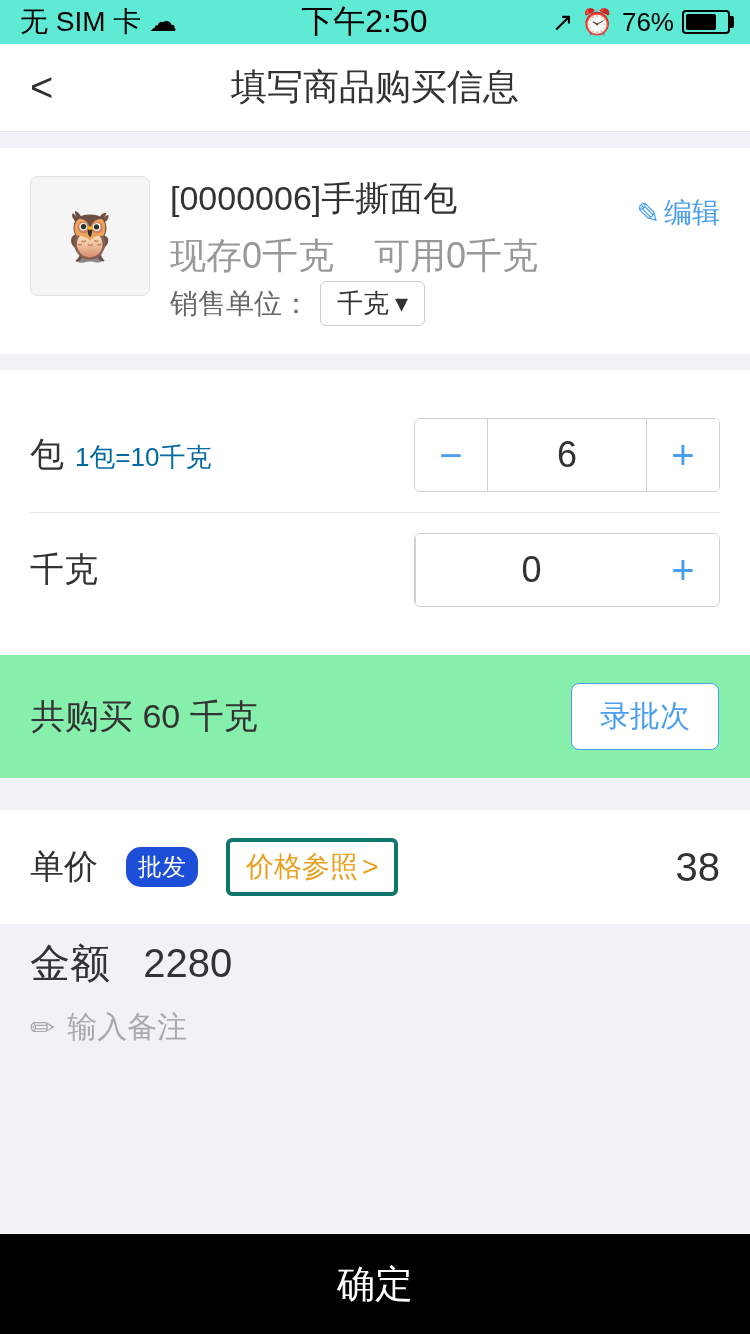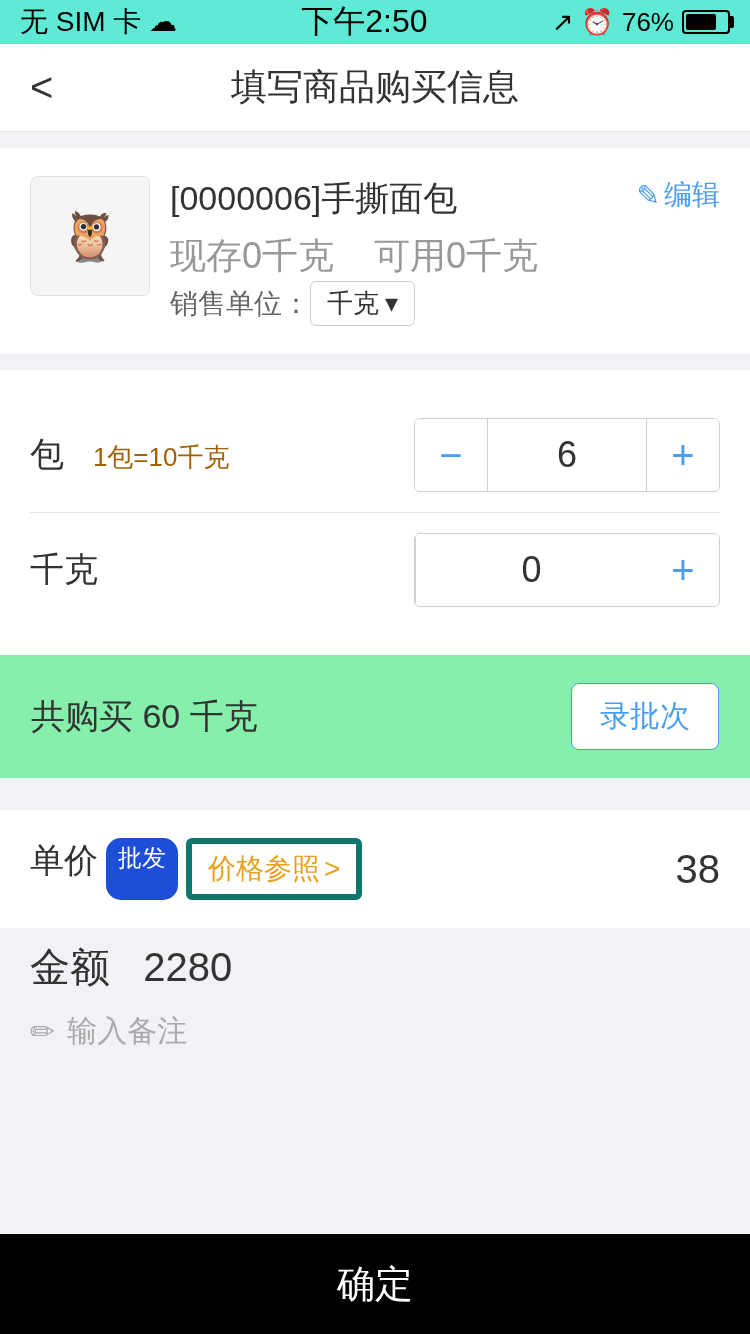--- a/index.html
+++ b/index.html
@@ -76,54 +76,54 @@
       justify-content: center;
       flex-shrink: 0;
     }
     .owl-icon {
       font-size: 48px;
       color: #aaa;
     }
     .product-info { flex: 1; }
     .product-name { font-size: 34px; color: #333; font-weight: 500; margin-bottom: 10px; }
     .product-stock { font-size: 36px; color: #999; }
-    .product-unit { font-size: 28px; color: #666; display: flex; align-items: center; }
+    .product-unit { font-size: 28px; color: #666; display: flex; align-items: center; gap: 10px; }
     .unit-select {
       border: 1px solid #ccc;
       border-radius: 6px;
       padding: 4px 16px;
       font-size: 26px;
       color: #333;
       background: #fff;
       display: flex; align-items: center; gap: 6px;
     }
     .edit-btn {
       color: #4a9eed;
       font-size: 28px;
       display: flex; align-items: center; gap: 4px;
     }
-    .product-header { display: flex; justify-content: space-between; align-items: flex-start; }
+    .product-header { display: flex; justify-content: space-between; align-items: flex-end; }
 
     
     .divider { height: 16px; background: #f0f2f5; }
 
     
     .input-section {
       background: #fff;
       padding: 28px 30px;
     }
     .input-row {
       display: flex;
       align-items: center;
       justify-content: space-between;
       padding: 20px 0;
     }
     .input-row + .input-row { border-top: 1px solid #e5e5e5; }
     .input-label { font-size: 34px; color: #333; }
-    .input-hint { font-size: 26px; color: #a16207; margin-left: 20px; }
+    .input-hint { font-size: 26px; color: #0369a1; margin-left: 2px; }
     .quantity-control {
       display: flex;
       align-items: center;
       border: 1px solid #d0d0d0;
       border-radius: 6px;
       overflow: hidden;
     }
     .qty-btn {
       width: 72px;
       height: 72px;
@@ -189,30 +189,30 @@
     .price-section {
       background: #fff;
       margin-top: 16px;
       padding: 28px 30px;
     }
     .price-row {
       display: flex;
       align-items: center;
       justify-content: space-between;
     }
-    .price-label { font-size: 34px; color: #333; display: flex; gap: 8px; }
+    .price-label { font-size: 34px; color: #333; display: flex; align-items: center; gap: 28px; }
     .price-tag {
       background: #1d4ed8;
       color: #fff;
       font-size: 24px;
       padding: 4px 12px;
       border-radius: 15px;
     }
     .price-ref-btn {
-      border: 6px solid #0f766e;
+      border: 4px solid #0f766e;
       border-radius: 6px;
       padding: 6px 16px;
       font-size: 28px;
       color: #e8a020;
       background: #fff;
       display: flex;
       align-items: center;
       gap: 4px;
       cursor: pointer;
     }

